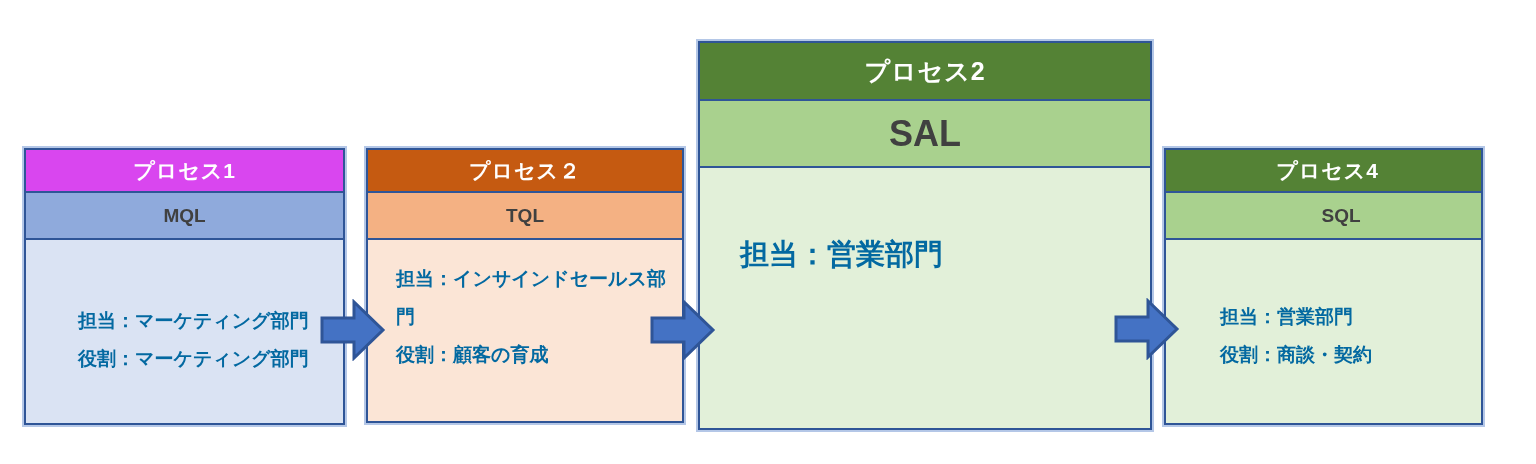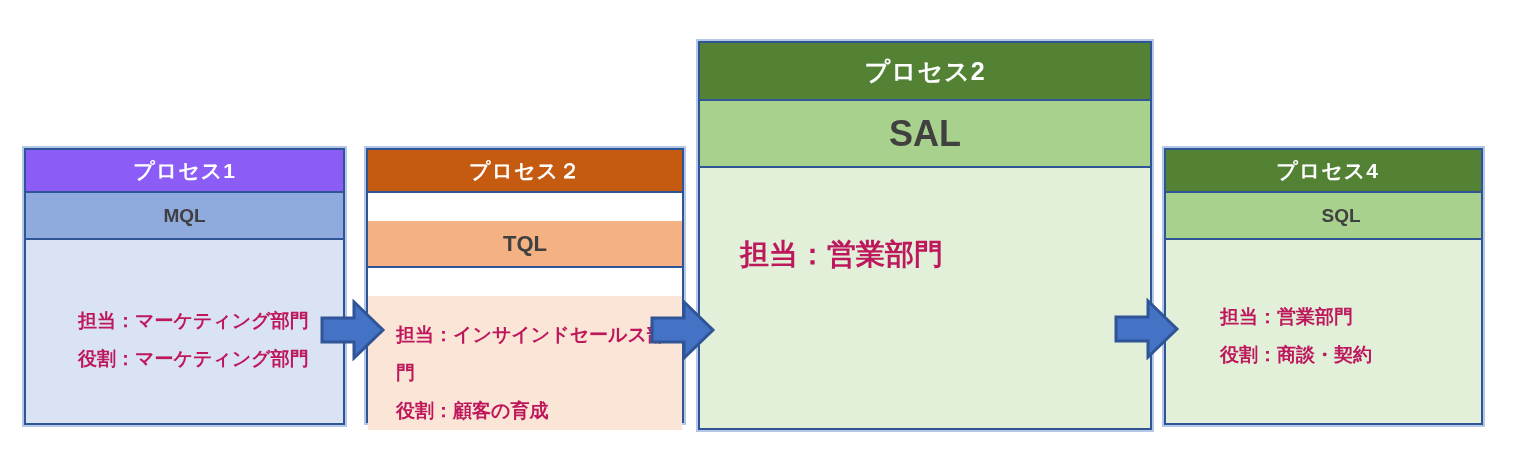--- a/index.html
+++ b/index.html
@@ -38,43 +38,43 @@
     color: #404040;
     font-weight: bold;
     display: flex;
     align-items: center;
     justify-content: center;
     border-bottom: 2px solid #2F5597;
     flex: 0 0 auto;
   }
   .box-body {
     flex: 1 1 auto;
-    color: #be185d;
+    color: #0369a1;
     font-weight: bold;
     box-sizing: border-box;
   }
   
-  .theme-blue   .box-header { background: #8b5cf6; }
+  .theme-blue   .box-header { background: #d946ef; }
   .theme-blue   .box-stage  { background: #8FAADC; }
   .theme-blue   .box-body   { background: #DAE3F3; }
   .theme-orange .box-header { background: #C55A11; }
   .theme-orange .box-stage  { background: #F4B183; }
   .theme-orange .box-body   { background: #FBE5D6; }
   .theme-green  .box-header { background: #548235; }
   .theme-green  .box-stage  { background: #A9D18E; }
   .theme-green  .box-body   { background: #E2F0D9; }
   
   .box1 { left: 24px; top: 148px; width: 321px; height: 277px; }
   .box1 .box-header { height: 41px; font-size: 21px; }
   .box1 .box-stage  { height: 45px; font-size: 19px; }
   .box1 .box-body   { padding: 62px 8px 0 52px; font-size: 19px; line-height: 2; }
   
-  .box2 { left: 366px; top: 148px; width: 318px; height: 275px; gap: 28px; }
+  .box2 { left: 366px; top: 148px; width: 318px; height: 275px; }
   .box2 .box-header { height: 41px; font-size: 21px; }
-  .box2 .box-stage  { height: 45px; font-size: 22px; }
+  .box2 .box-stage  { height: 45px; font-size: 19px; }
   .box2 .box-body   { padding: 20px 4px 0 28px; font-size: 19px; line-height: 2; }
   
   .box3 { left: 698px; top: 41px; width: 454px; height: 389px; }
   .box3 .box-header { height: 56px; font-size: 25px; }
   .box3 .box-stage  { height: 65px; font-size: 36px; }
   .box3 .box-body   { padding: 60px 8px 0 40px; font-size: 29px; line-height: 1.8; }
   
   .box4 { left: 1164px; top: 148px; width: 319px; height: 277px; }
   .box4 .box-header { height: 41px; font-size: 21px; padding-left: 8px; }
   .box4 .box-stage  { height: 45px; font-size: 19px; padding-left: 35px; }

